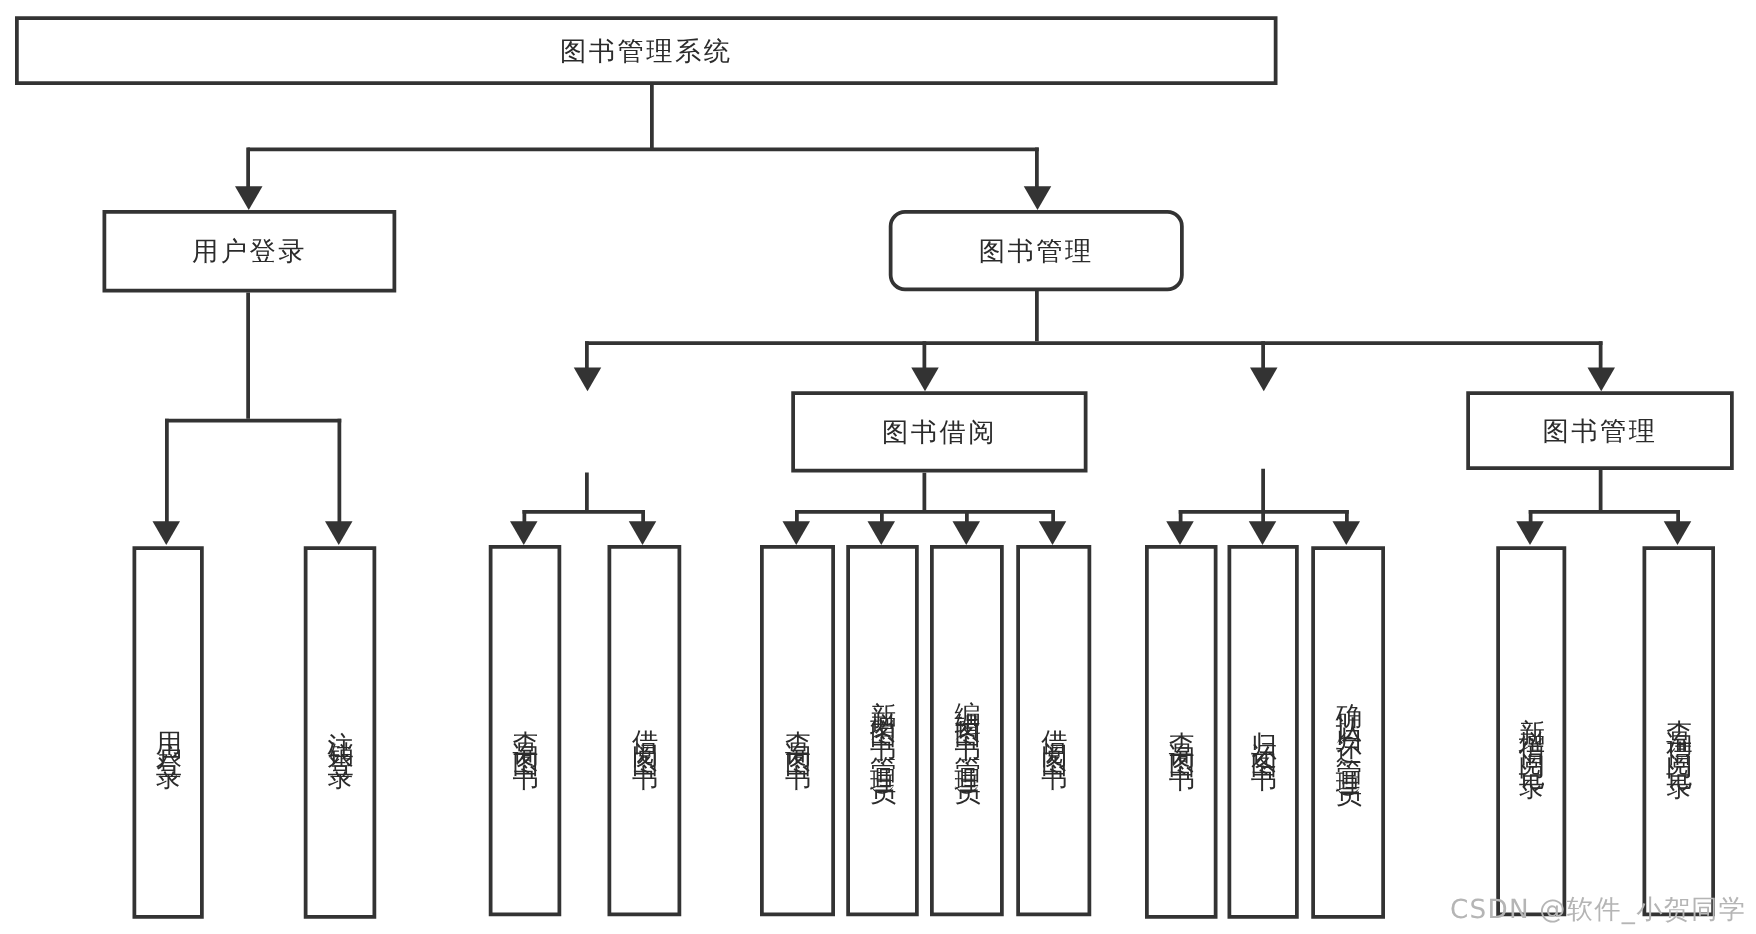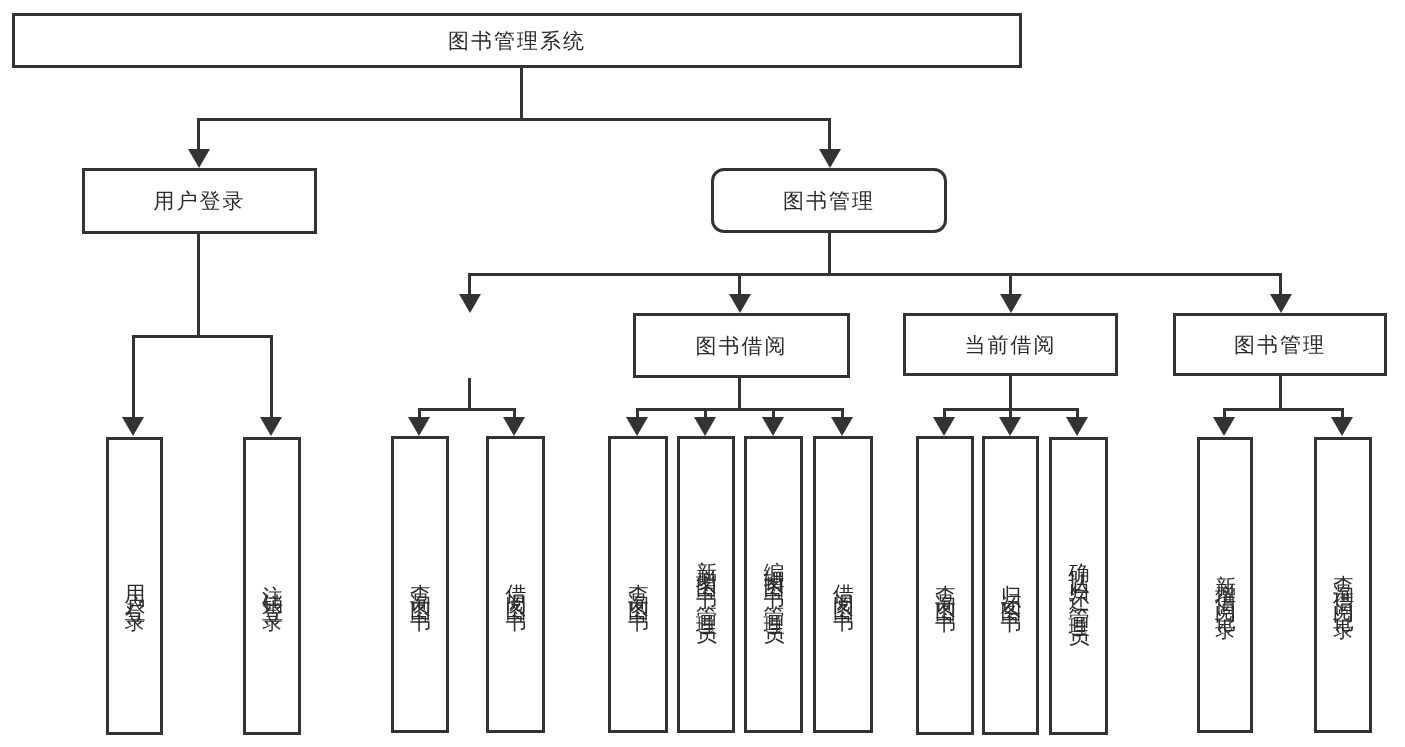--- a/index.html
+++ b/index.html
@@ -119,27 +119,24 @@
 
   <div class="box" style="left:82px; top:168px; width:235px; height:66px;">
     <span class="lbl">用户登录</span>
   </div>
 
   <div class="box" style="left:711px; top:168px; width:236px; height:65px;border-radius:13px;">
     <span class="lbl">图书管理</span>
   </div>
 
 
-  <div class="box" style="left:633px; top:313px; width:217px; height:65px;">
+  <div class="box" style="left:633px; top:313px; width:237px; height:65px;">
     <span class="lbl">图书借阅</span>
   </div>
 
-  <div class="box" style="left:903px; top:313px; width:215px; height:63px;">
-    <span class="lbl">当前借阅</span>
-  </div>
 
   <div class="box" style="left:1173px; top:313px; width:214px; height:63px;">
     <span class="lbl">图书管理</span>
   </div>
 
   <div class="box leaf" style="left:106px; top:437px; width:57px; height:298px;">
     <span class="lbl">用户登录</span>
   </div>
   <div class="box leaf" style="left:243px; top:437px; width:58px; height:298px;">
     <span class="lbl">注销登录</span>
@@ -175,14 +172,15 @@
     <span class="lbl">确认归还（管理员）</span>
   </div>
 
   <div class="box leaf" style="left:1197px; top:437px; width:56px; height:296px;">
     <span class="lbl">新增借阅记录</span>
   </div>
   <div class="box leaf" style="left:1314px; top:437px; width:58px; height:296px;">
     <span class="lbl">查询借阅记录</span>
   </div>
 
+  <div class="watermark">CSDN @软件_小贺同学</div>
 
 </div>
 
 </body></html>

